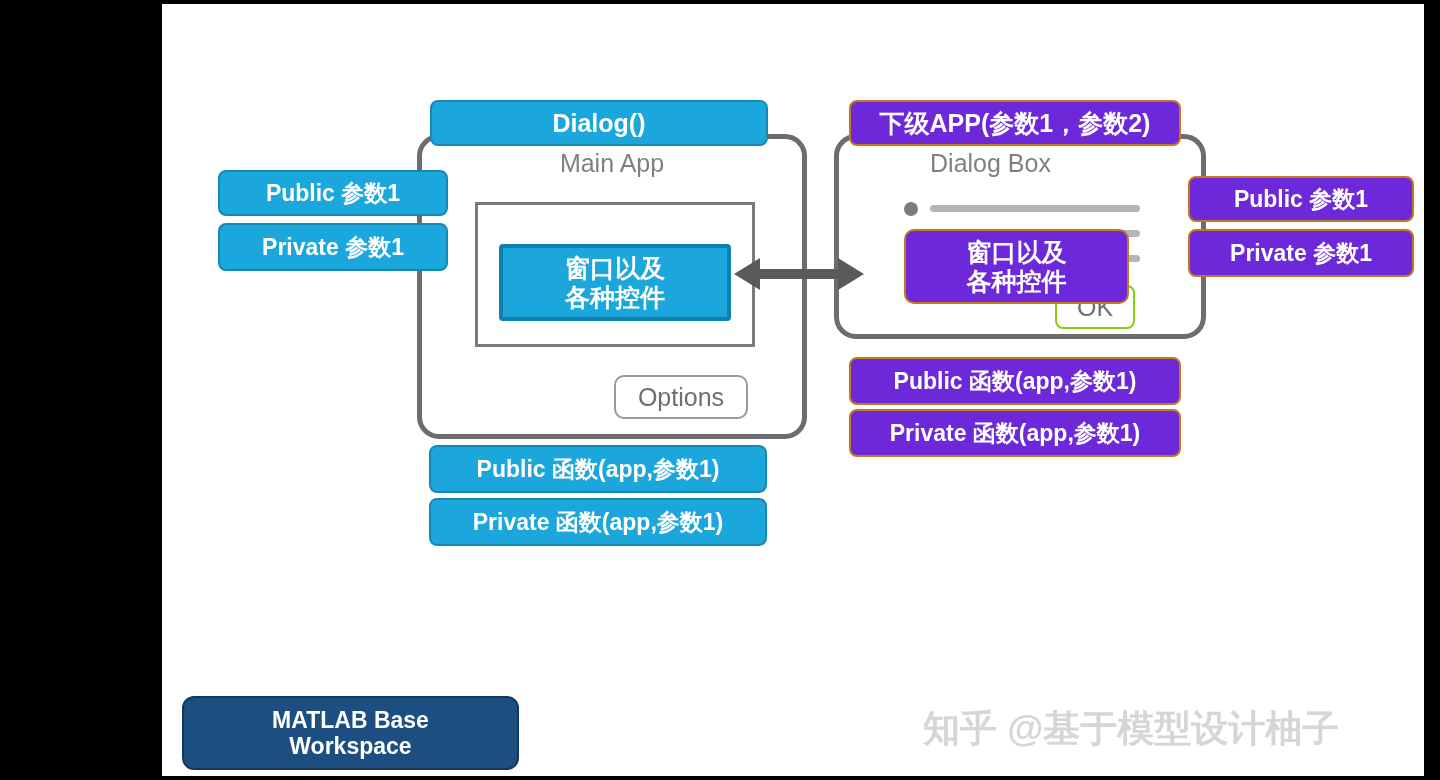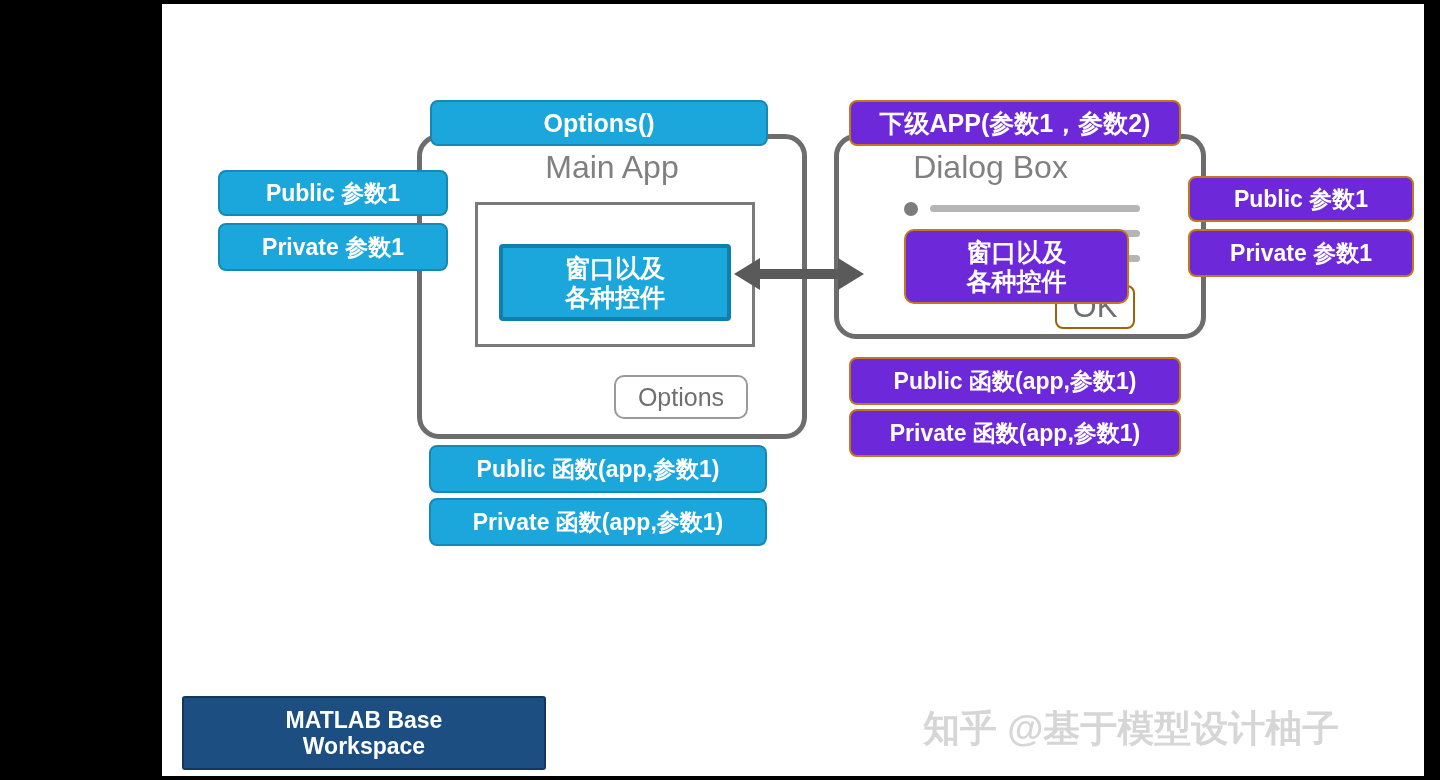--- a/index.html
+++ b/index.html
@@ -58,21 +58,21 @@
   .appframe {
     position: absolute;
     border: 5px solid #6d6d6d;
     border-radius: 22px;
     background: #ffffff;
     box-sizing: border-box;
   }
   .apptitle {
     position: absolute;
     color: #808080;
-    font-size: 32px;
+    font-size: 25px;
     font-weight: normal;
     text-align: center;
     font-family: "Liberation Sans", sans-serif;
   }
   .innerpanel {
     position: absolute;
     border: 3px solid #7a7a7a;
     background: #ffffff;
     box-sizing: border-box;
   }
@@ -84,25 +84,25 @@
     background: #ffffff;
     color: #6f6f6f;
     font-size: 25px;
     display: flex;
     align-items: center;
     justify-content: center;
   }
   .okbtn {
     position: absolute;
     box-sizing: border-box;
-    border: 2px solid #a16207;
+    border: 2px solid #84cc16;
     border-radius: 8px;
     background: #ffffff;
     color: #6f6f6f;
-    font-size: 31px;
+    font-size: 25px;
     display: flex;
     align-items: center;
     justify-content: center;
   }
   .dlgline {
     position: absolute;
     background: #b5b5b5;
     height: 7px;
     border-radius: 4px;
   }
@@ -148,21 +148,21 @@
     <div class="appframe" style="left:255px; top:130px; width:390px; height:305px;"></div>
     <div class="apptitle" style="left:255px; top:145px; width:390px;">Main App</div>
 
     <div class="innerpanel" style="left:313px; top:198px; width:280px; height:145px;"></div>
 
     <div class="lbl blue" style="left:337px; top:240px; width:232px; height:77px; font-size:25px; border-radius:4px; border-width:4px; border-color:#0f7fae;">窗口以及
 各种控件</div>
 
     <div class="optbtn" style="left:452px; top:371px; width:134px; height:44px;">Options</div>
 
-    <div class="lbl blue" style="left:268px; top:96px; width:338px; height:46px; font-size:25px;">Options()</div>
+    <div class="lbl blue" style="left:268px; top:96px; width:338px; height:46px; font-size:25px;">Dialog()</div>
 
     <div class="lbl blue" style="left:56px; top:166px; width:230px; height:46px; font-size:23px;">Public 参数1</div>
     <div class="lbl blue" style="left:56px; top:219px; width:230px; height:48px; font-size:23px;">Private 参数1</div>
 
     <div class="lbl blue" style="left:267px; top:441px; width:338px; height:48px; font-size:23px;">Public 函数(app,参数1)</div>
     <div class="lbl blue" style="left:267px; top:494px; width:338px; height:48px; font-size:23px;">Private 函数(app,参数1)</div>
 
     <div class="appframe" style="left:672px; top:130px; width:372px; height:205px;"></div>
     <div class="apptitle" style="left:672px; top:145px; width:313px;">Dialog Box</div>
 
@@ -185,20 +185,20 @@
     <div class="lbl orange" style="left:687px; top:405px; width:332px; height:48px; font-size:23px;">Private 函数(app,参数1)</div>
 
     <svg class="arrow" style="left:572px; top:248px;" width="130" height="44" viewBox="0 0 130 44">
       <g fill="#5a5a5a">
         <rect x="22" y="17" width="86" height="10"></rect>
         <polygon points="0,22 26,6 26,38"></polygon>
         <polygon points="130,22 104,6 104,38"></polygon>
       </g>
     </svg>
 
-    <div class="lbl darkblue" style="left:20px; top:692px; width:364px; height:74px; font-size:23px; border-radius:3px;">MATLAB Base
+    <div class="lbl darkblue" style="left:20px; top:692px; width:337px; height:74px; font-size:23px; border-radius:12px;">MATLAB Base
 Workspace</div>
 
     <div class="watermark" style="left:761px; top:700px;font-weight:bold;">知乎 @基于模型设计柚子</div>
 
   </div>
 
 </div>
 
 </body></html>

